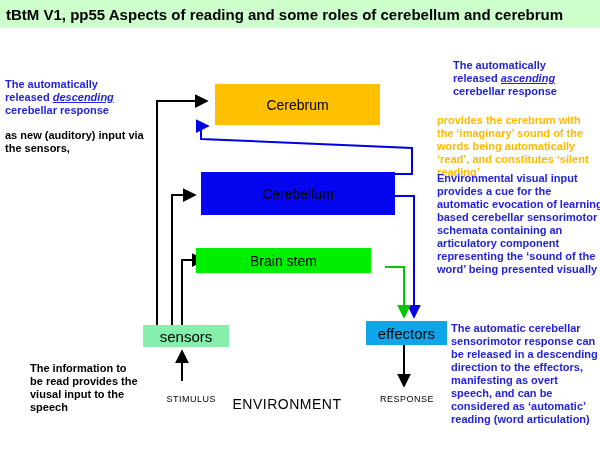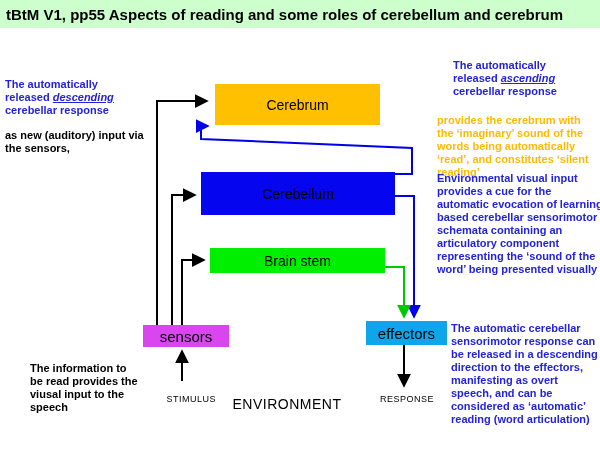--- a/index.html
+++ b/index.html
@@ -6,22 +6,22 @@
   .slide{position:relative;width:600px;height:450px;background:#ffffff;
          font-family:"Liberation Sans",sans-serif;overflow:hidden;}
   .titlebar{position:absolute;left:0;top:0;width:600px;height:28px;background:#ccffcc;
             display:flex;align-items:center;z-index:3;}
   .titlebar span{font-weight:bold;font-size:15px;color:#000;padding-left:6px;white-space:nowrap;}
   svg.overlay{position:absolute;left:0;top:0;z-index:1;}
   .box{position:absolute;display:flex;align-items:center;justify-content:center;
        font-size:14px;color:#000;z-index:2;}
   #box-cerebrum{left:215px;top:84px;width:165px;height:41px;background:#ffc000;}
   #box-cerebellum{left:201px;top:172px;width:194px;height:43px;background:#0505f0;}
-  #box-brainstem{left:210px;top:248px;width:175px;height:25px;background:#00ee00;}
-  #box-sensors{left:143px;top:325px;width:86px;height:22px;background:#d946ef;font-size:15px;}
+  #box-brainstem{left:196px;top:248px;width:175px;height:25px;background:#00ee00;}
+  #box-sensors{left:143px;top:325px;width:86px;height:22px;background:#86efac;font-size:15px;}
   #box-effectors{left:366px;top:321px;width:81px;height:24px;background:#0ea5e9;font-size:15px;}
   .note{position:absolute;font-weight:bold;font-size:11px;line-height:13px;z-index:2;}
   .blue{color:#2323dd;}
   .orange{color:#ffbb00;}
   .blacktxt{color:#000;}
   .em{font-style:italic;text-decoration:underline;}
   .para{margin:12px 0 6px 0;}
   .small-label{position:absolute;font-size:9px;color:#000;letter-spacing:.5px;
                text-align:right;z-index:2;}
   .env-label{position:absolute;font-size:14px;color:#000;letter-spacing:.5px;

